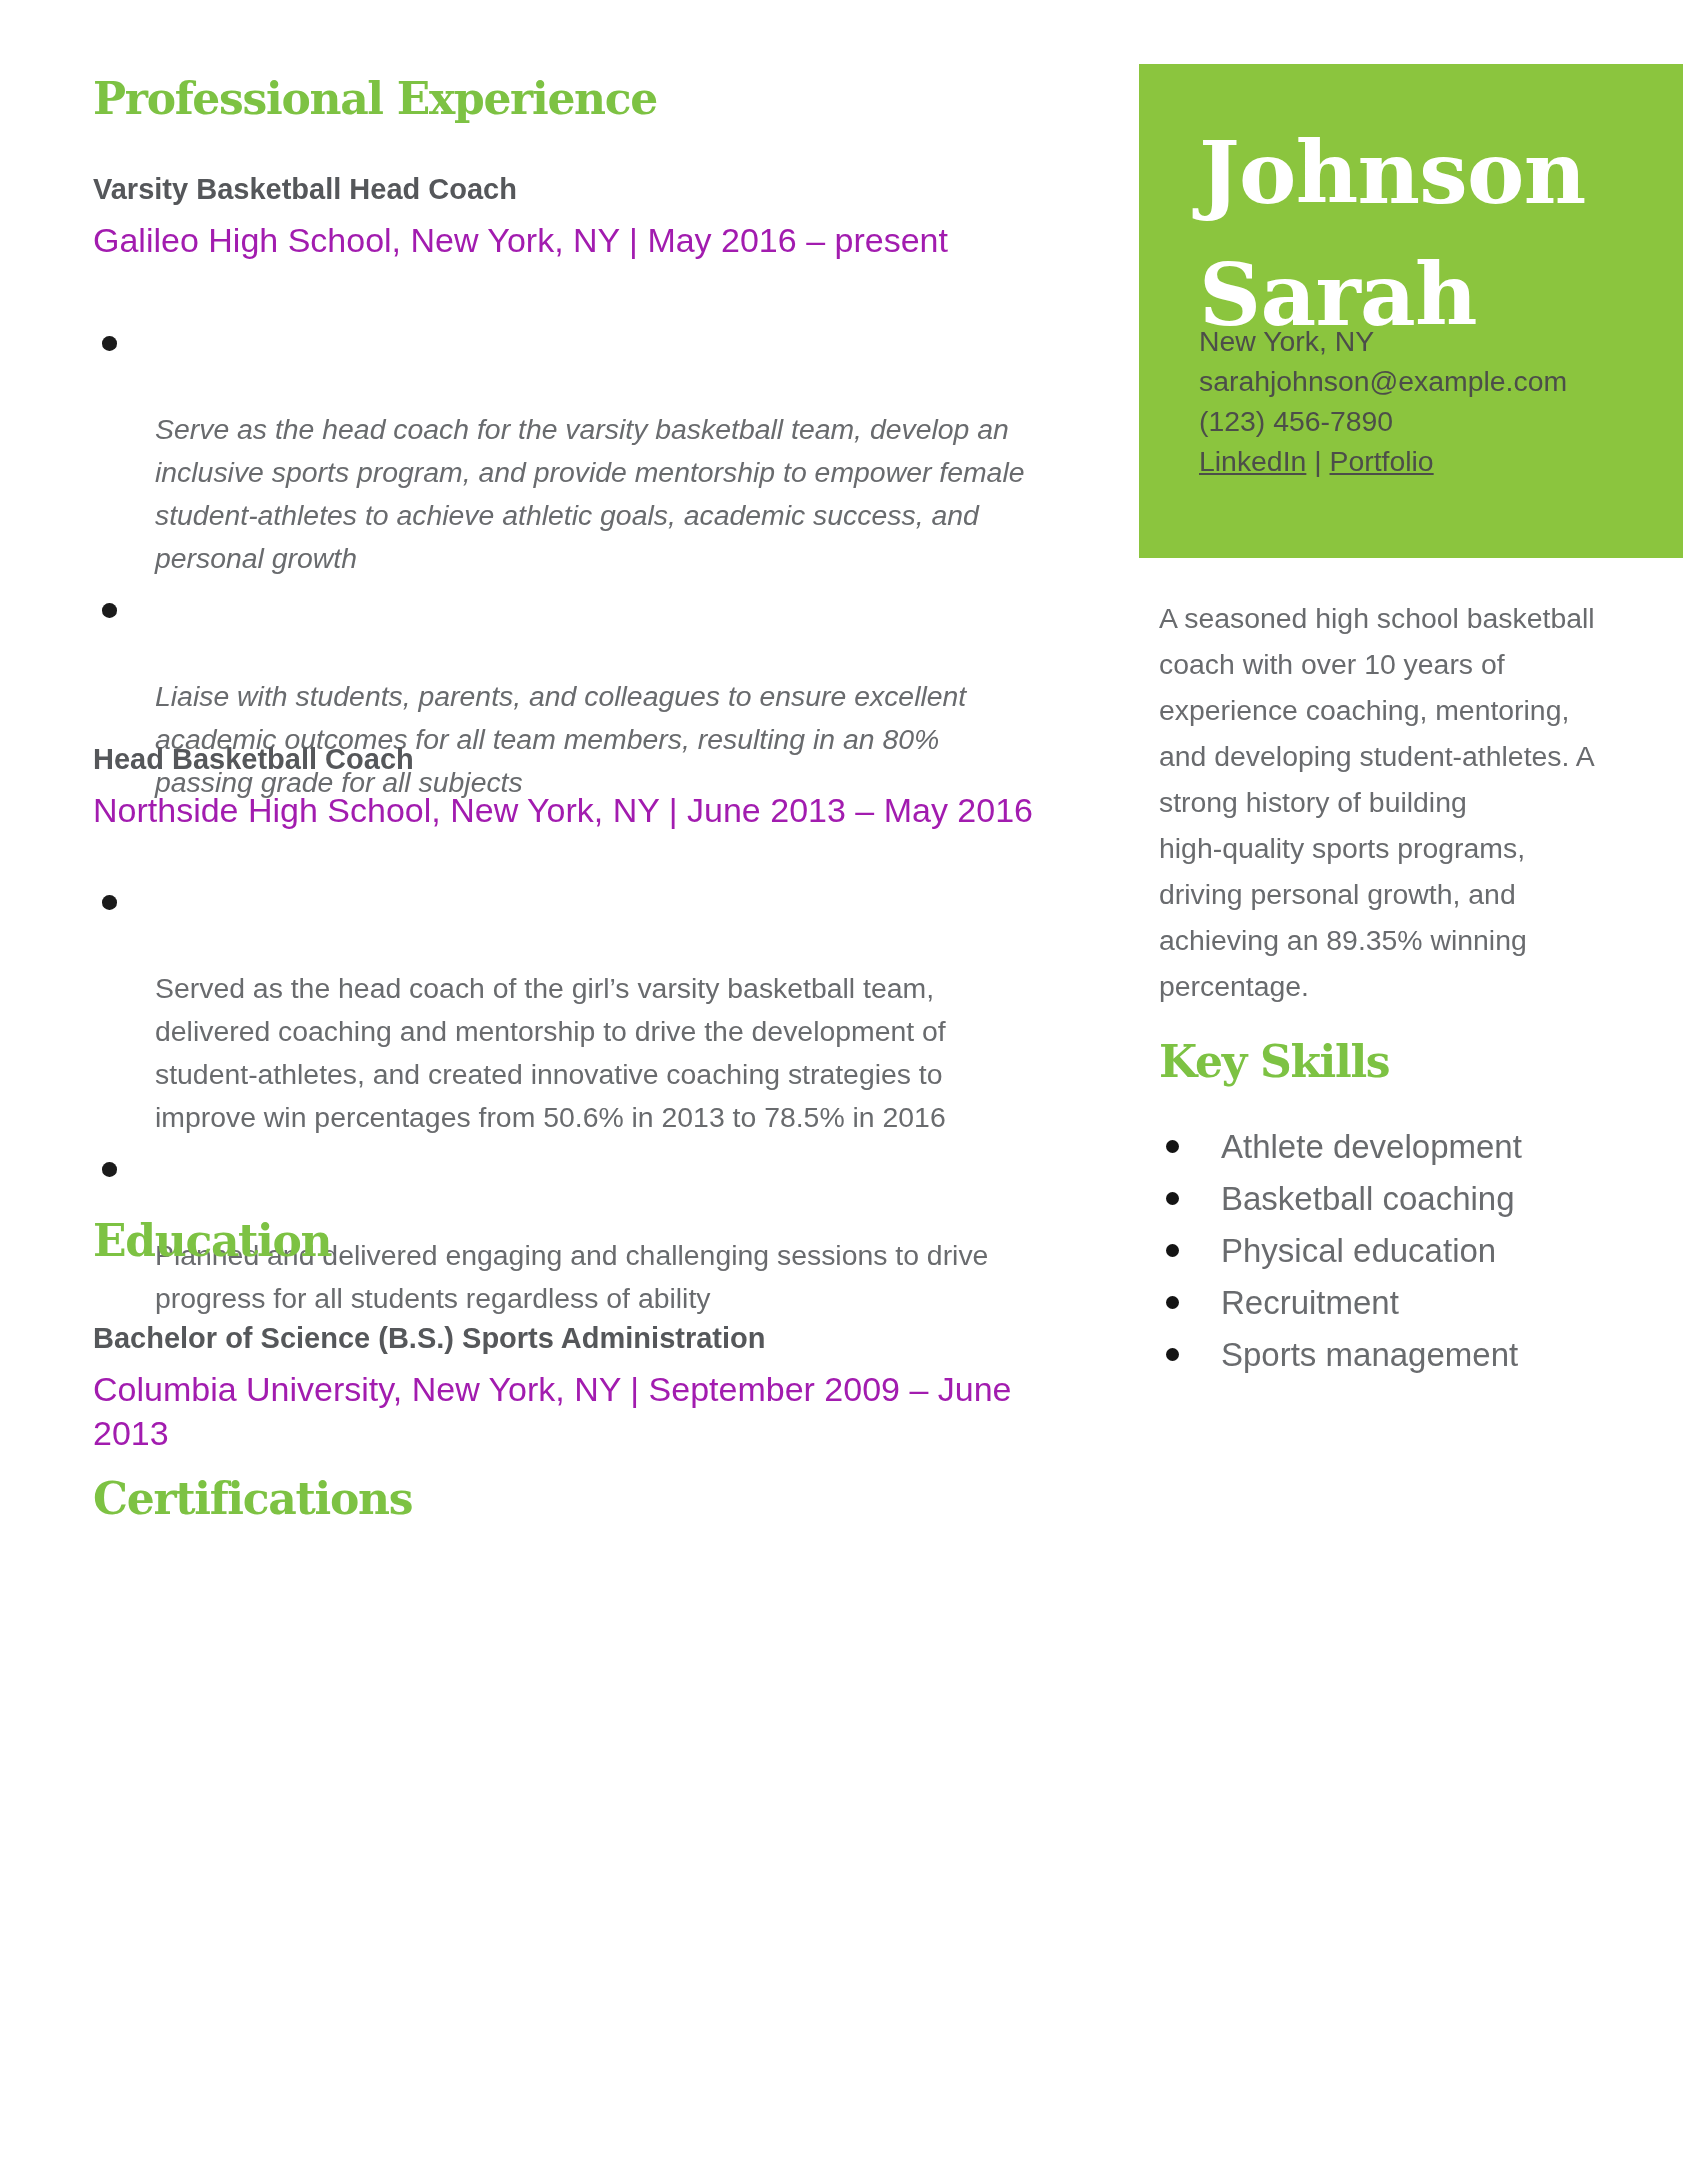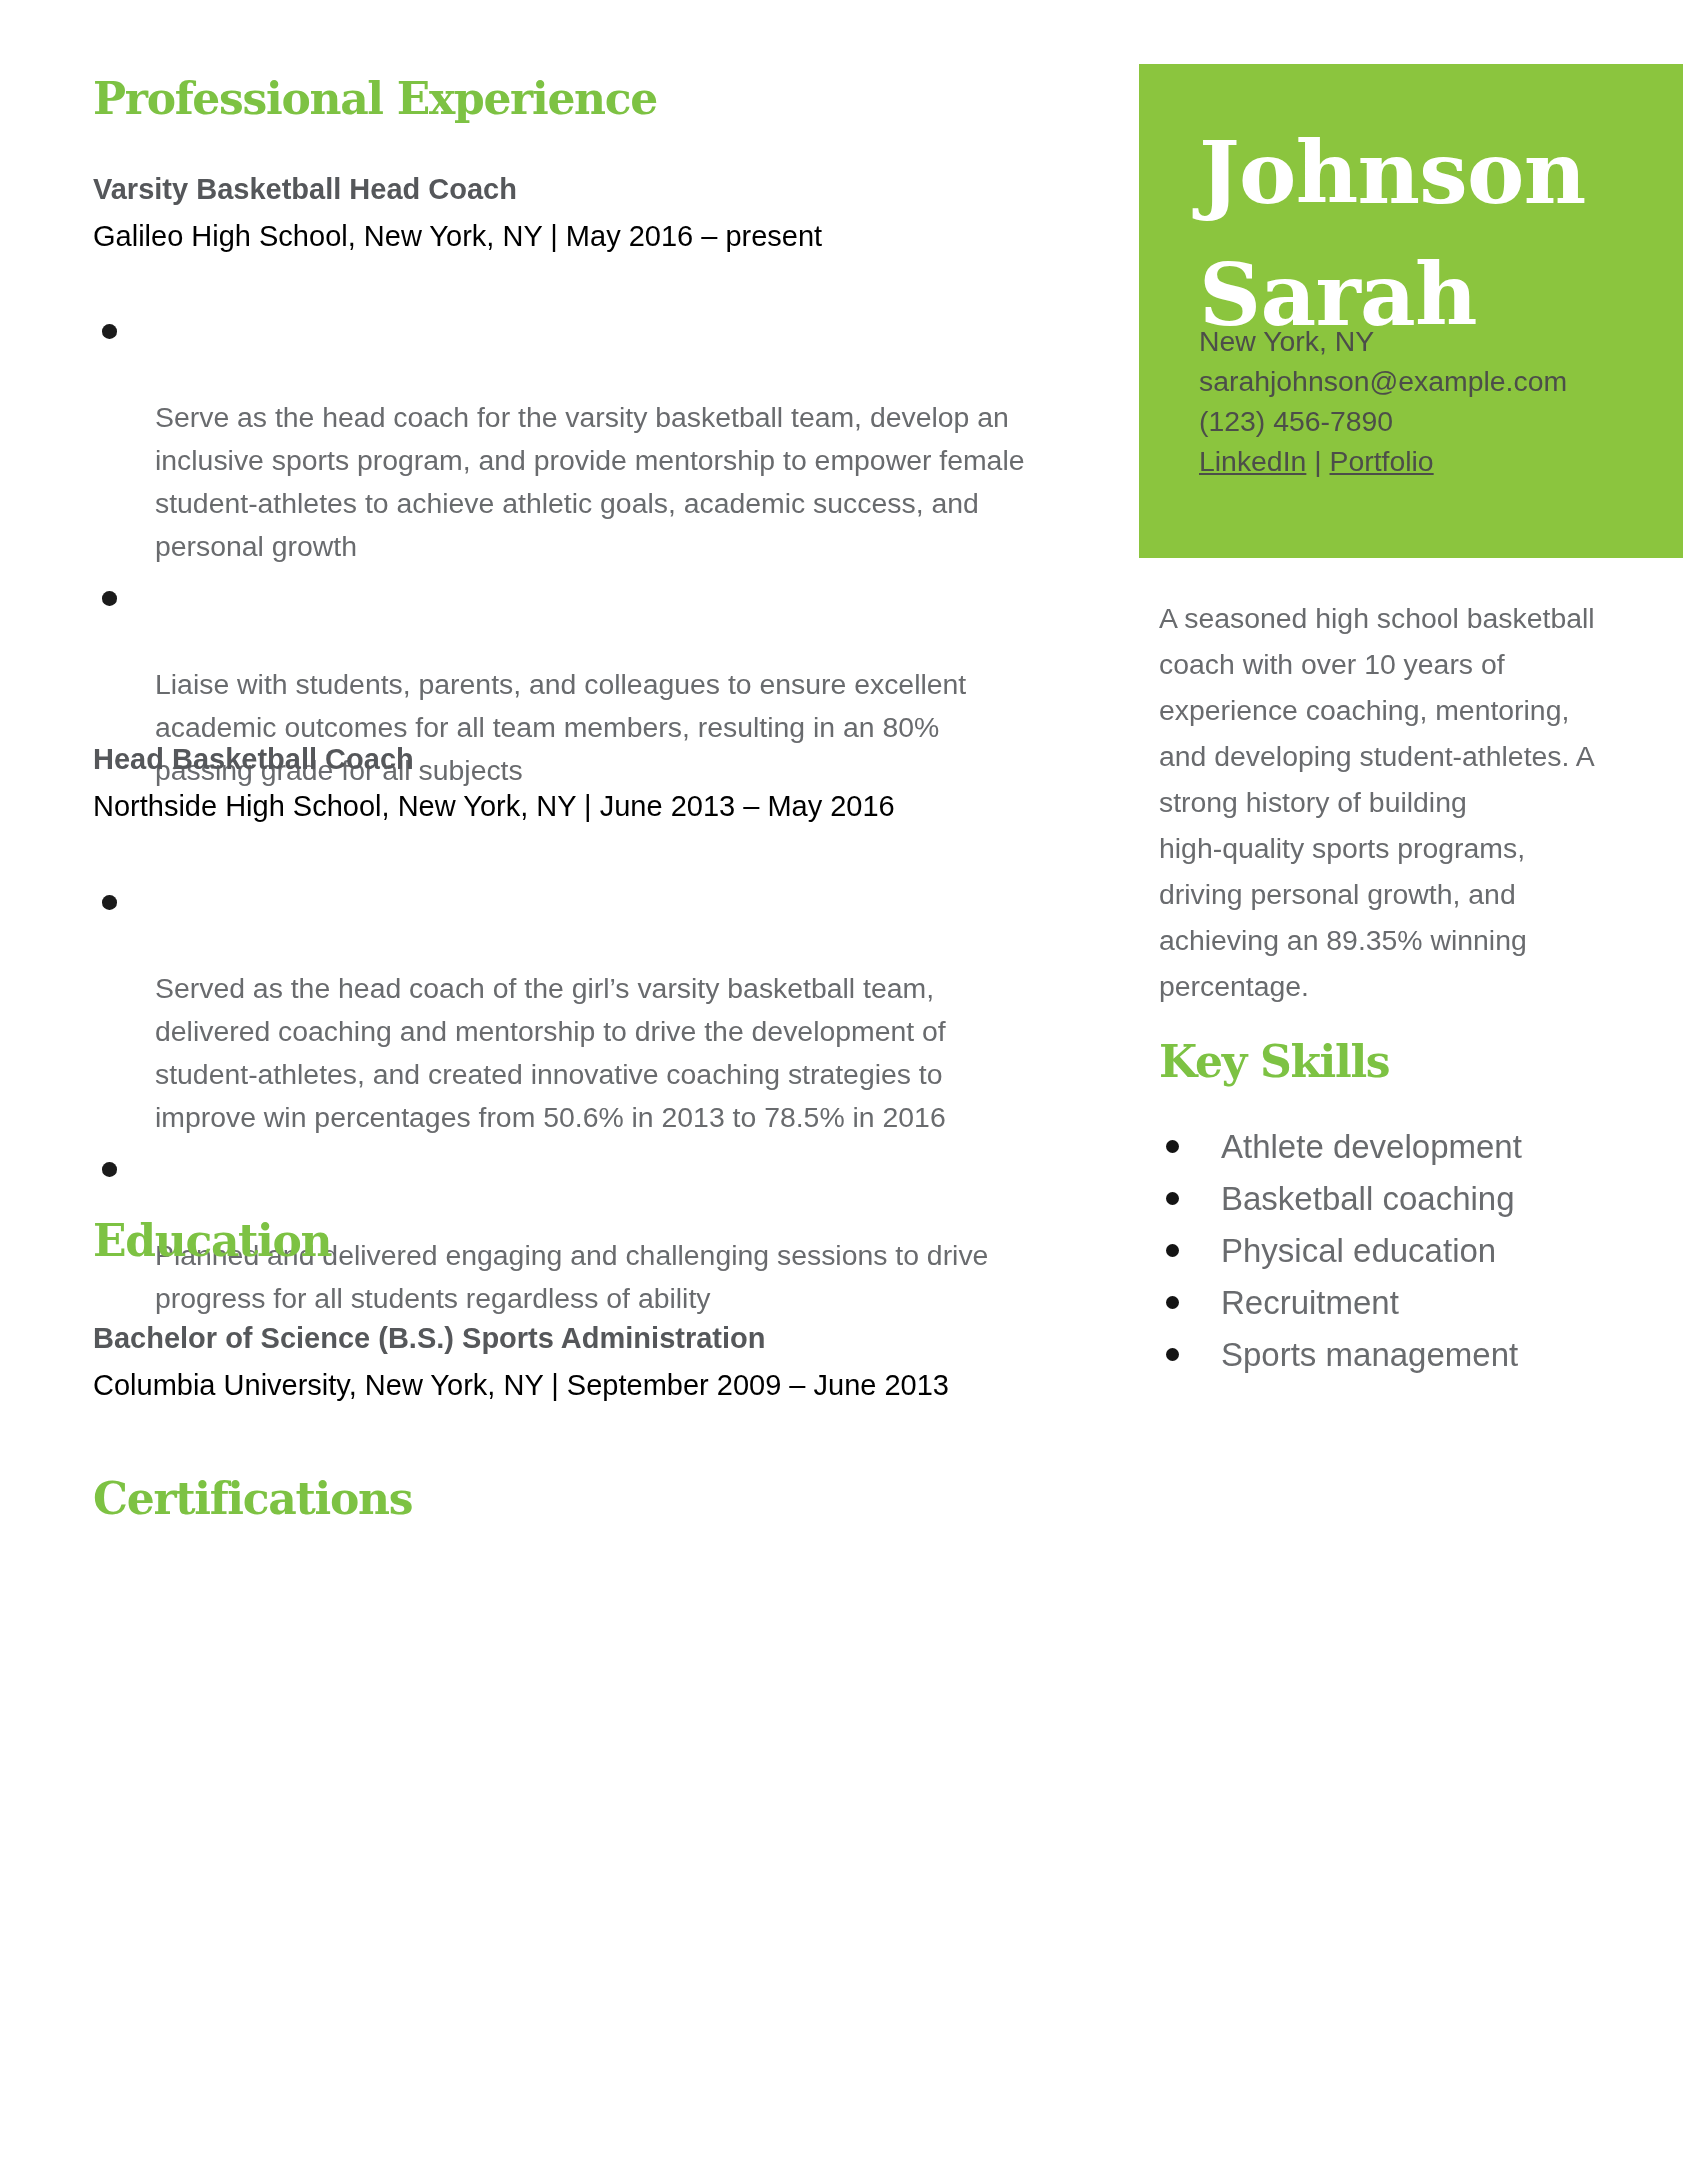--- a/index.html
+++ b/index.html
@@ -10,21 +10,21 @@
   }
   .green-heading {
     position:absolute; left:93px;
     font-family:"DejaVu Serif", serif; font-weight:bold;
     font-size:44px; line-height:1.15; letter-spacing:-1.3px; color:#7dc243;
   }
   .job-title, .degree-title {
     font-size:29px; font-weight:bold; color:#55575a; line-height:1.3;
   }
   .job-meta, .degree-meta {
-    margin-top:9.3px; font-size:29px; color:#000000; line-height:1.3;
+    margin-top:9.3px; font-size:34px; color:#a21caf; line-height:1.3;
   }
   .block { position:absolute; left:93px; width:966px; }
   ul.bullets { position:absolute; left:93px; width:966px; list-style:none; }
   ul.bullets li {
     position:relative; padding-left:62px; margin-bottom:9.3px;
     font-size:28.4px; line-height:43px; color:#696b6e; white-space:pre-line;
   }
   ul.bullets li .dot {
     position:absolute; left:9.3px; top:14px; width:14.6px; height:14.6px;
     background:#1b1b1b; border-radius:50%;
@@ -64,21 +64,21 @@
 
 <div id="page">
 
   <h2 class="green-heading" style="top:74px;">Professional Experience</h2>
 
   <div class="block" style="top:171px;">
     <div class="job-title">Varsity Basketball Head Coach</div>
     <div class="job-meta">Galileo High School, New York, NY | May 2016 – present</div>
   </div>
 
-  <ul class="bullets" style="top:310px;">
+  <ul class="bullets" style="top:322px;font-style:italic;">
 
       <li>
         <span class="dot"></span>
         <span>Serve as the head coach for the varsity basketball team, develop an
 inclusive sports program, and provide mentorship to empower female
 student-athletes to achieve athletic goals, academic success, and
 personal growth</span>
       </li>
 
 

